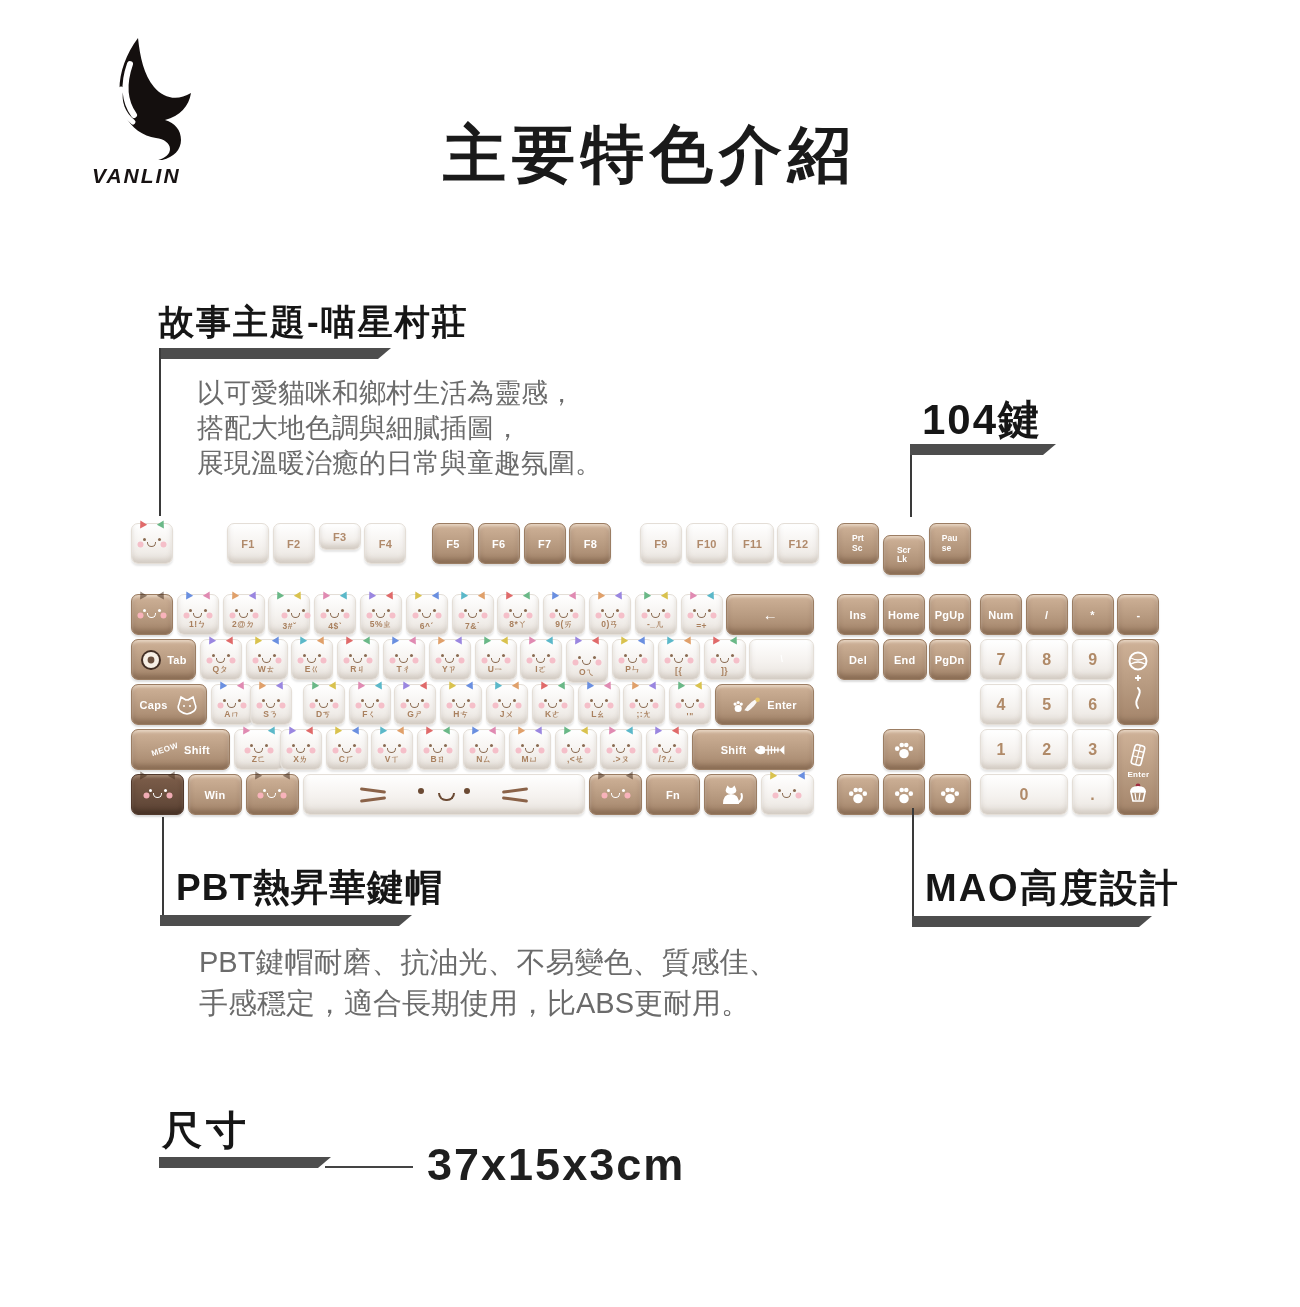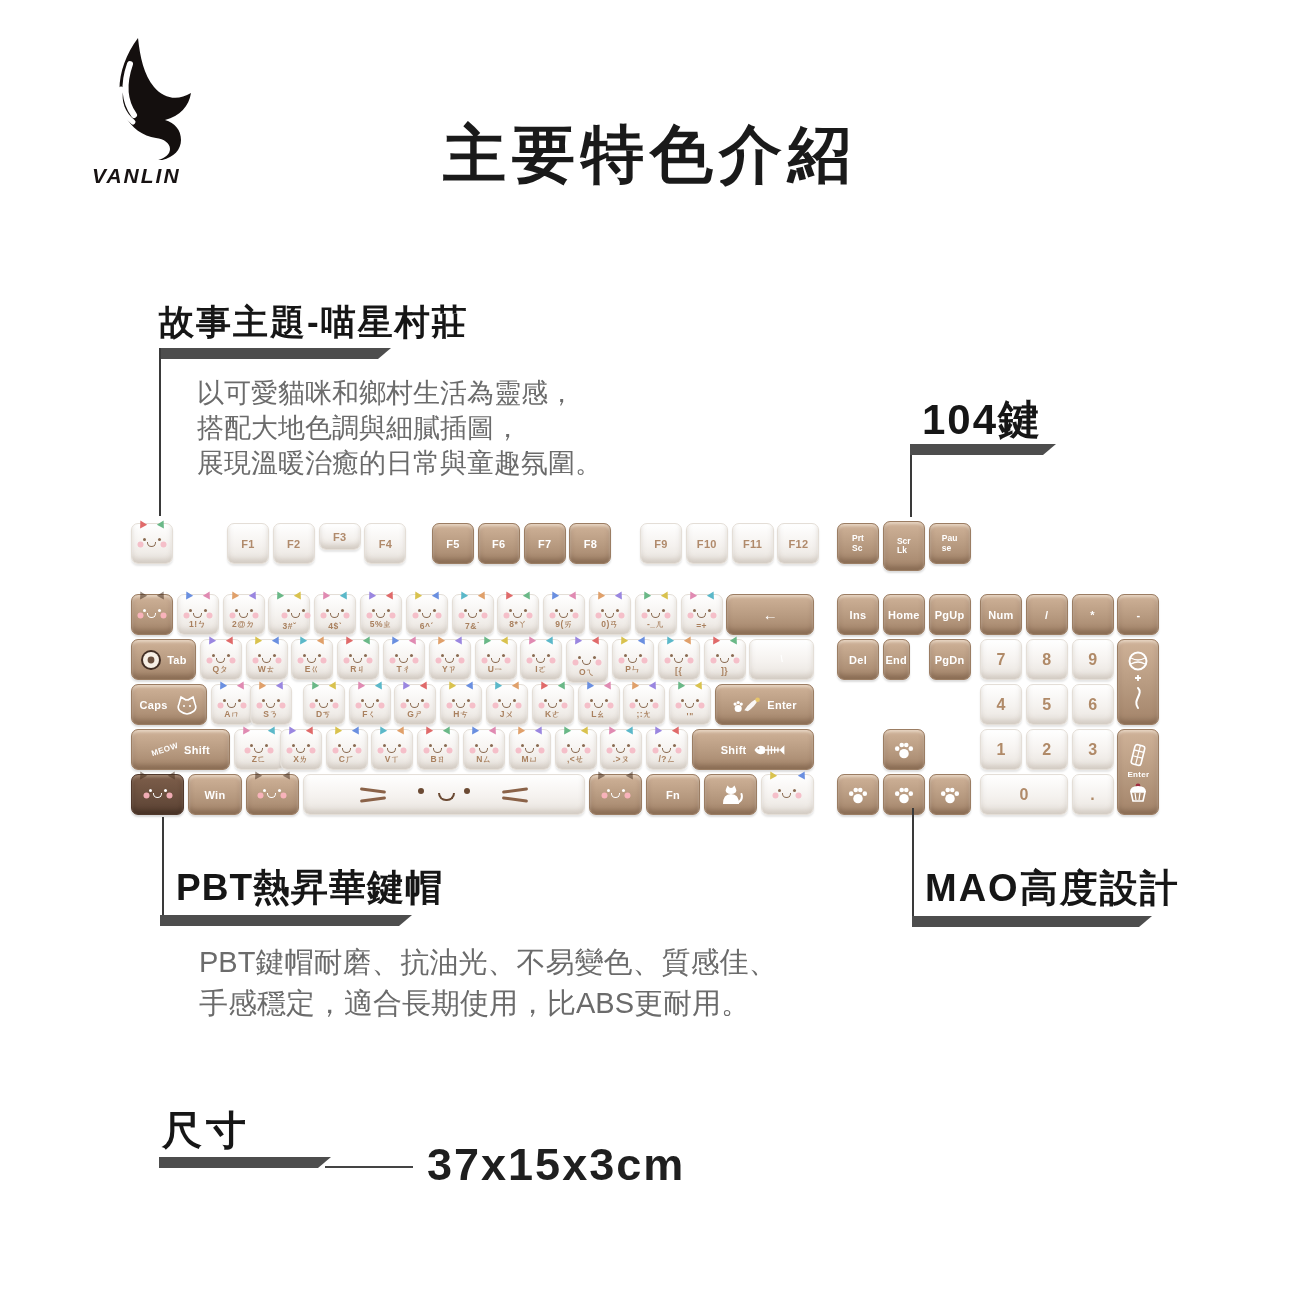--- a/index.html
+++ b/index.html
@@ -129,21 +129,21 @@
     </div>
     <div class="key w" style="left: 646.4px; top: 6px; width: 42px; height: 41px;">
       <div class="labc ld">F12</div>
     </div>
     <div class="key b" style="left: 706px; top: 6px; width: 42px; height: 41px;">
       <div class="lab2">
         <div>Prt</div>
         <div>Sc</div>
       </div>
     </div>
-    <div class="key b" style="left: 751.8px; top: 4px; width: 42px; height: 50px;">
+    <div class="key b" style="left: 751.8px; top: 18px; width: 42px; height: 40px;">
       <div class="lab2">
         <div>Scr</div>
         <div>Lk</div>
       </div>
     </div>
     <div class="key b" style="left: 797.6px; top: 6px; width: 42px; height: 41px;">
       <div class="lab2">
         <div>Pau</div>
         <div>se</div>
       </div>
@@ -543,21 +543,21 @@
     </div>
     <div class="key b" style="left: 751.8px; top: 77px; width: 42px; height: 41px;">
       <div class="labc lw">Home</div>
     </div>
     <div class="key b" style="left: 797.6px; top: 77px; width: 42px; height: 41px;">
       <div class="labc lw">PgUp</div>
     </div>
     <div class="key b" style="left: 706px; top: 122px; width: 42px; height: 41px;">
       <div class="labc lw">Del</div>
     </div>
-    <div class="key b" style="left: 751.8px; top: 122px; width: 27px; height: 41px;">
+    <div class="key b" style="left: 751.8px; top: 122px; width: 44px; height: 41px;">
       <div class="labc lw">End</div>
     </div>
     <div class="key b" style="left: 797.6px; top: 122px; width: 42px; height: 41px;">
       <div class="labc lw">PgDn</div>
     </div>
     <div class="key b" style="left: 751.8px; top: 212px; width: 42px; height: 41px;">
       <span class="icon">
         <svg width="22" height="20" viewBox="0 0 24 22">
           <circle cx="12" cy="15" r="5.2" fill="#fff"></circle>
           <circle cx="4.5" cy="9.5" r="2.5" fill="#fff"></circle>

